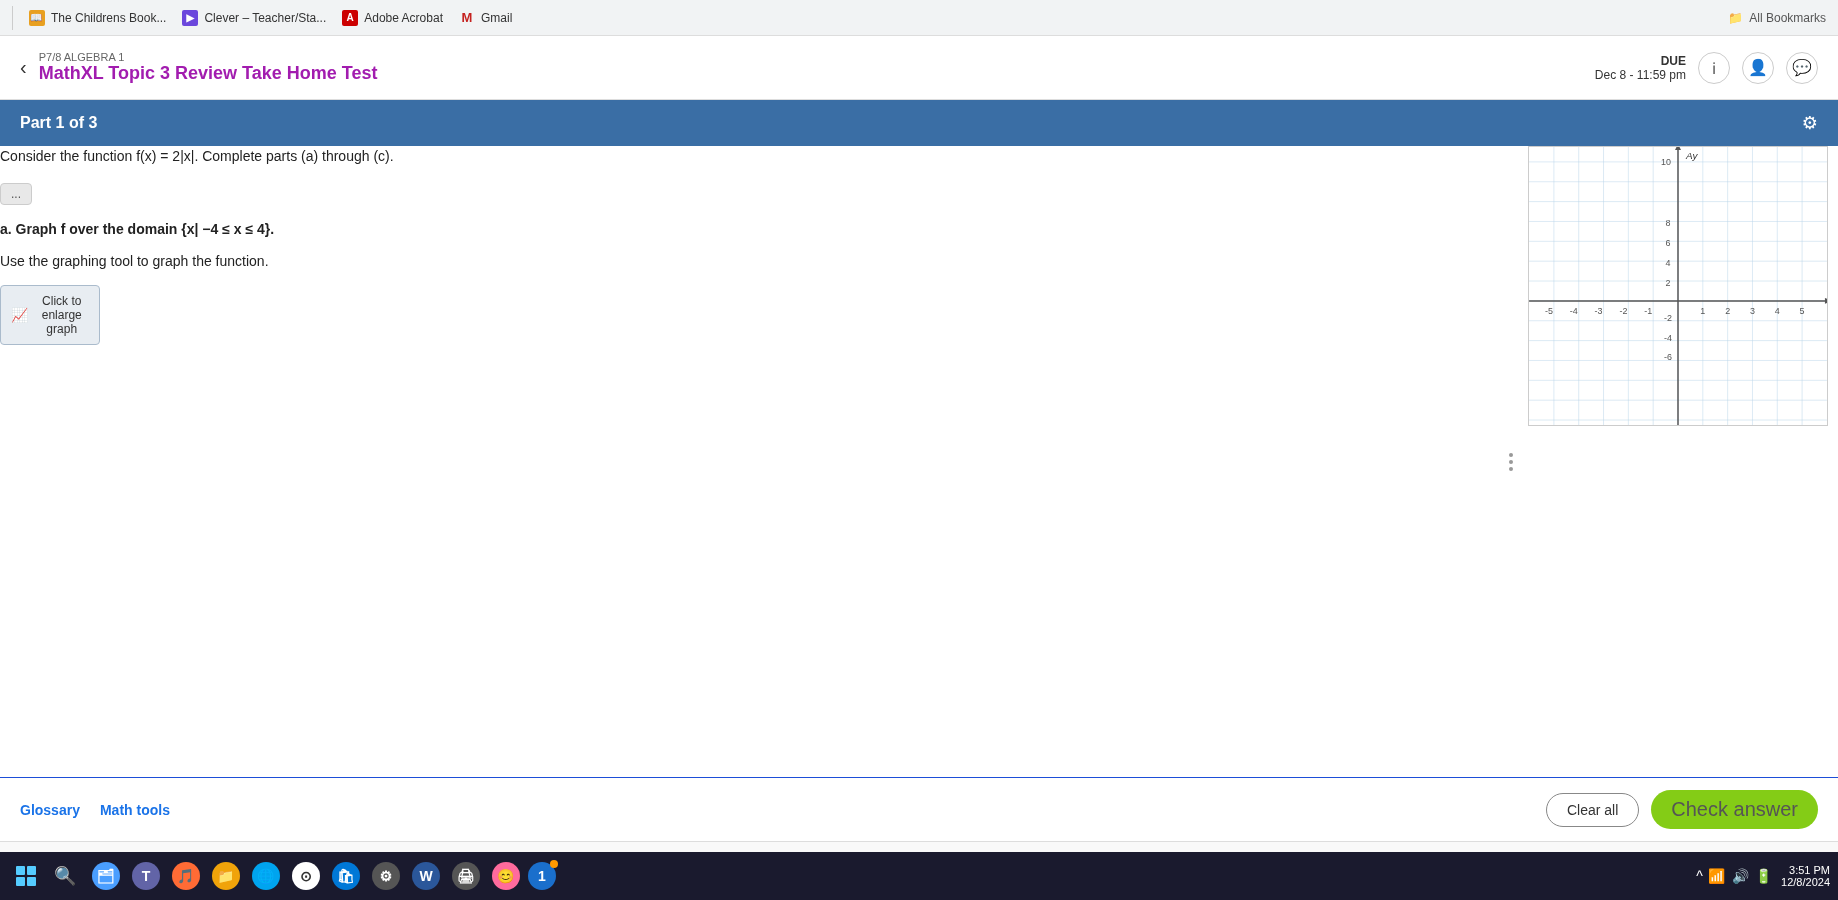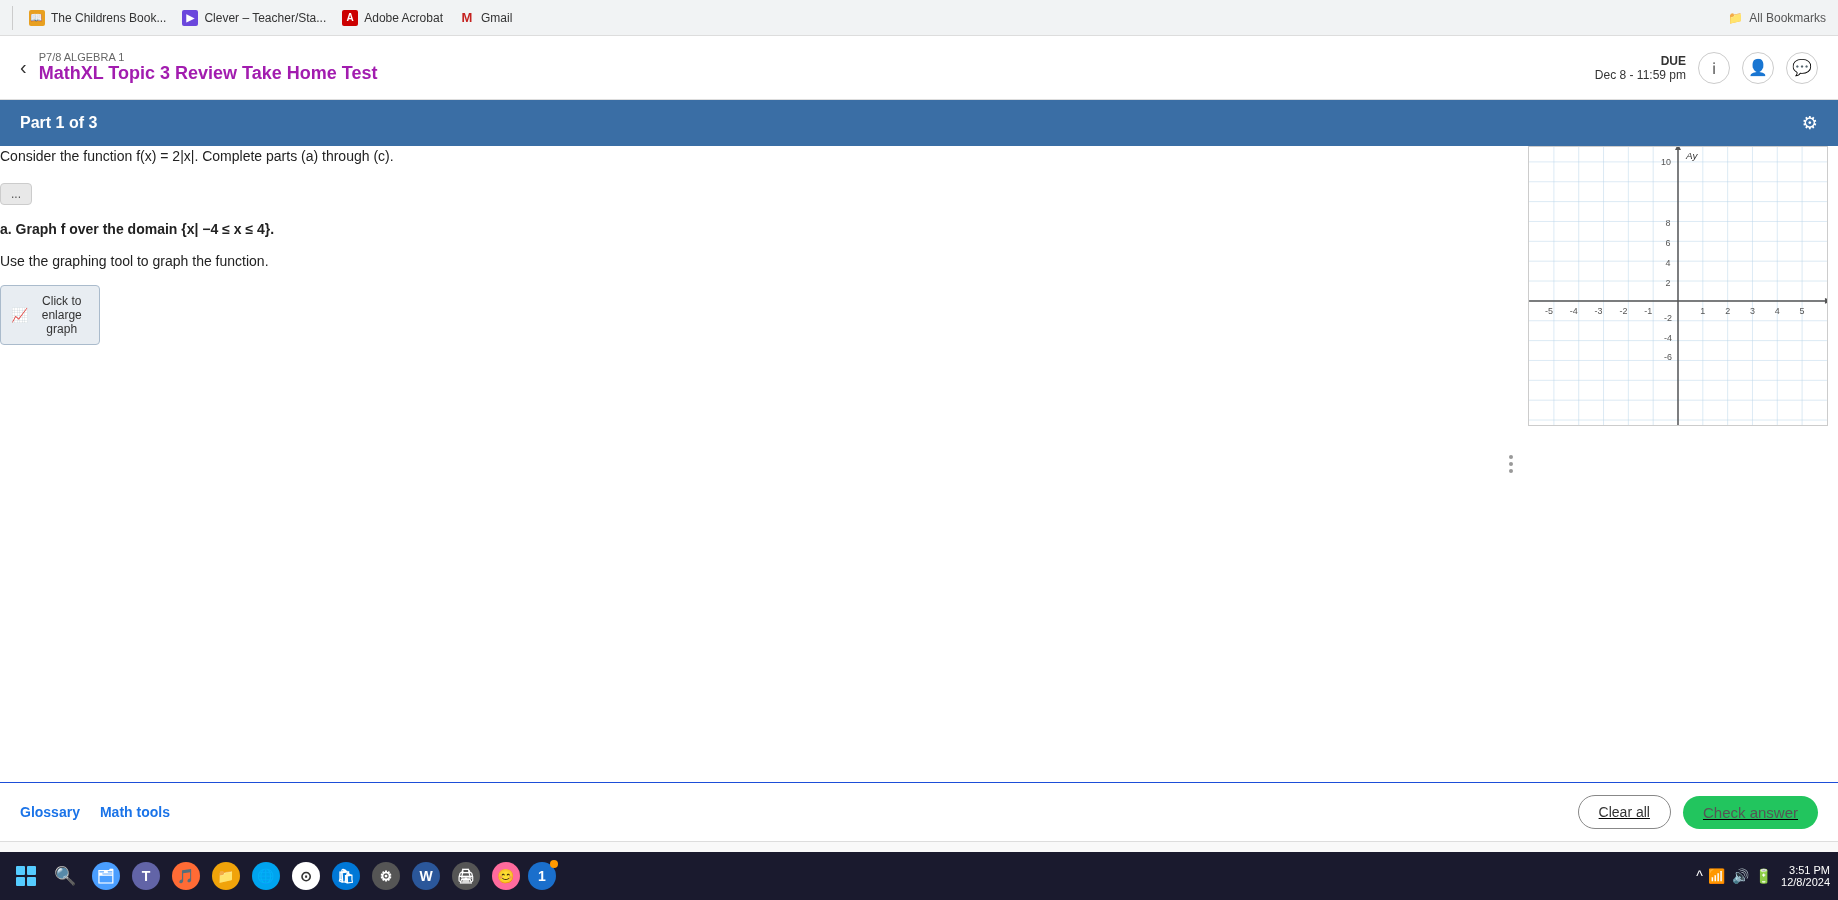--- a/index.html
+++ b/index.html
@@ -285,37 +285,36 @@
       font-size: 14px;
       color: #1a73e8;
       cursor: pointer;
       text-decoration: none;
       font-weight: 600;
     }
     .bottom-right {
       display: flex;
       gap: 12px;
       align-items: center;
-      text-decoration: underline;
     }
     .clear-all-btn {
       background: white;
       border: 1px solid #888;
       border-radius: 20px;
       padding: 8px 20px;
       font-size: 14px;
       cursor: pointer;
       color: #333;
     }
     .check-answer-btn {
-      background: #22c55e;
+      background: #84cc16;
       border: none;
       border-radius: 20px;
       padding: 8px 20px;
-      font-size: 15px;
+      font-size: 20px;
       cursor: pointer;
       color: #555;
     }
 
     
     .footer-nav {
       border-top: 1px solid #ddd;
       padding: 10px 20px;
       display: flex;
       align-items: center;

